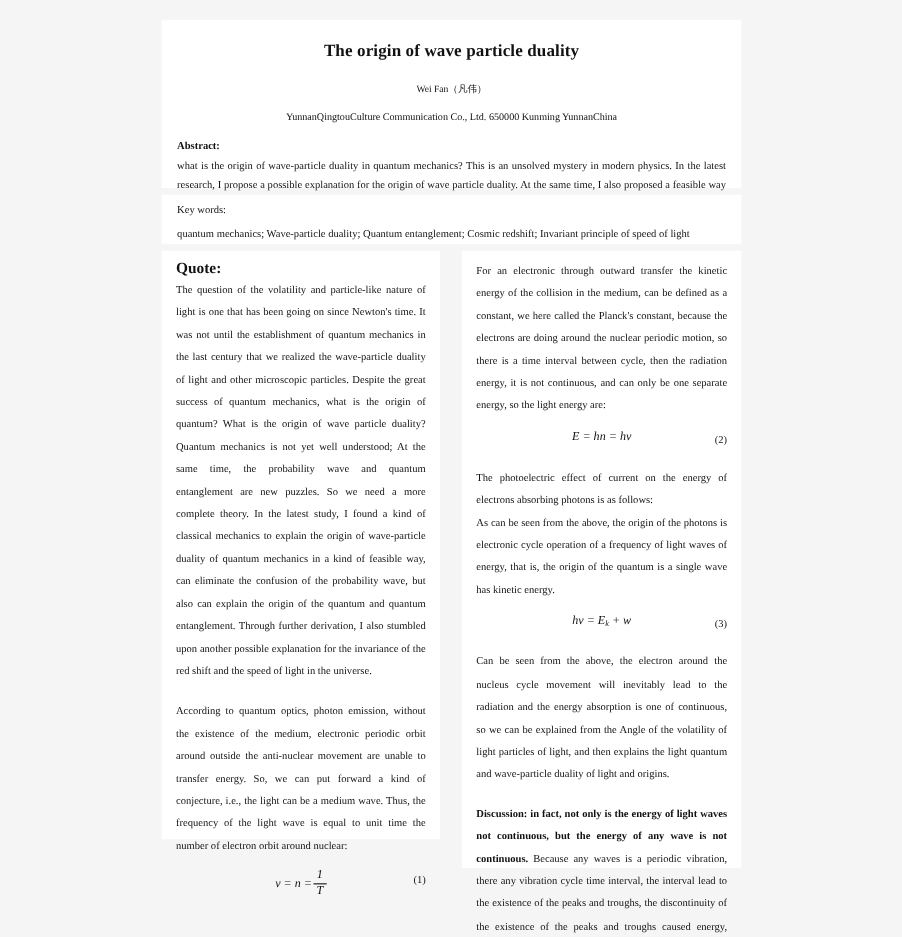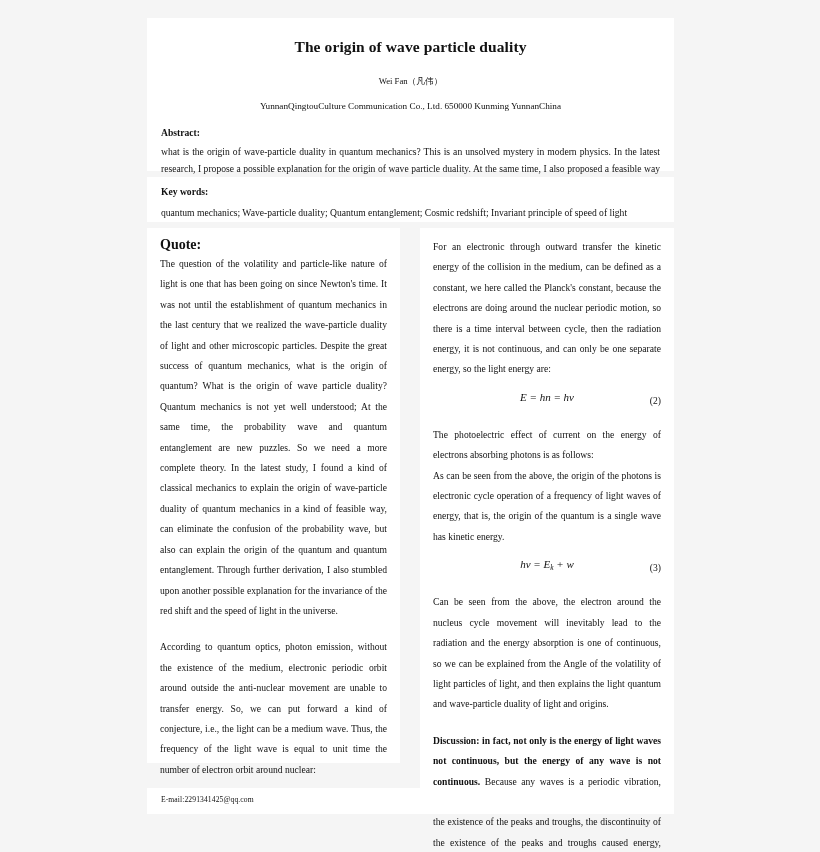--- a/index.html
+++ b/index.html
@@ -67,21 +67,21 @@
     font-size: 9.6px;
     line-height: 16.5px;
     text-align: justify;
   }
 
   
   .kw-label {
     margin: 0;
     padding: 9px 14px 0 14px;
     font-size: 9.6px;
-    font-weight: bold;
+    font-weight: normal;
   }
   .kw-body {
     margin: 0;
     padding: 9px 14px 0 14px;
     font-size: 9.6px;
     line-height: 14px;
   }
 
   
   .col-inner { padding: 9px 13px 0 13px; }
@@ -211,17 +211,14 @@
         </div>
         <div class="eq-num">(3)</div>
       </div>
 
       <p class="para first">Can be seen from the above, the electron around the nucleus cycle movement will inevitably lead to the radiation and the energy absorption is one of continuous, so we can be explained from the Angle of the volatility of light particles of light, and then explains the light quantum and wave-particle duality of light and origins.</p>
       <div class="spacer"></div>
       <p class="para first"><b>Discussion: in fact, not only is the energy of light waves not continuous, but the energy of any wave is not continuous.</b><span> Because any waves is a periodic vibration, there any vibration cycle time interval, the interval lead to the existence of the peaks and troughs, the discontinuity of the existence of the peaks and troughs caused energy, therefore, any wave of energy are continuous, we can go to the measurement of sound waves, sound waves have peaks</span></p>
     </div>
   </div>
 
-  <div class="sheet" id="block-foot">
-    <p class="footnote">E-mail:2291341425@qq.com</p>
-  </div>
 
 </div>
 
 </body></html>

